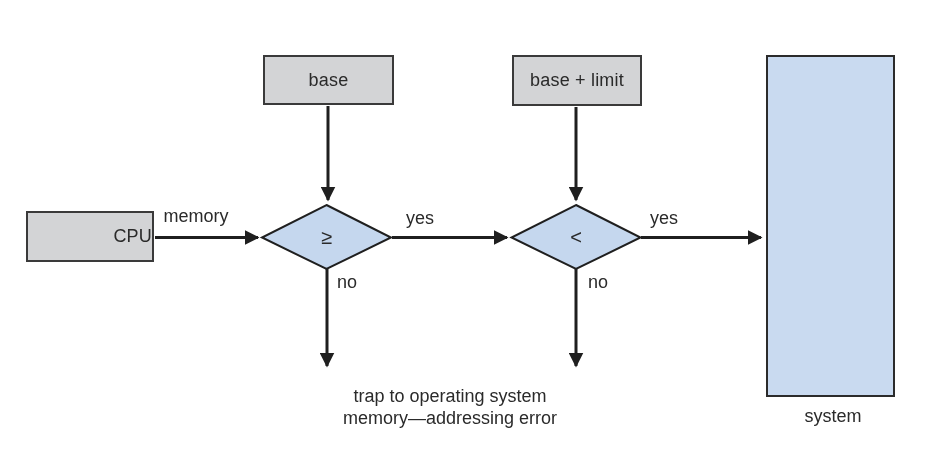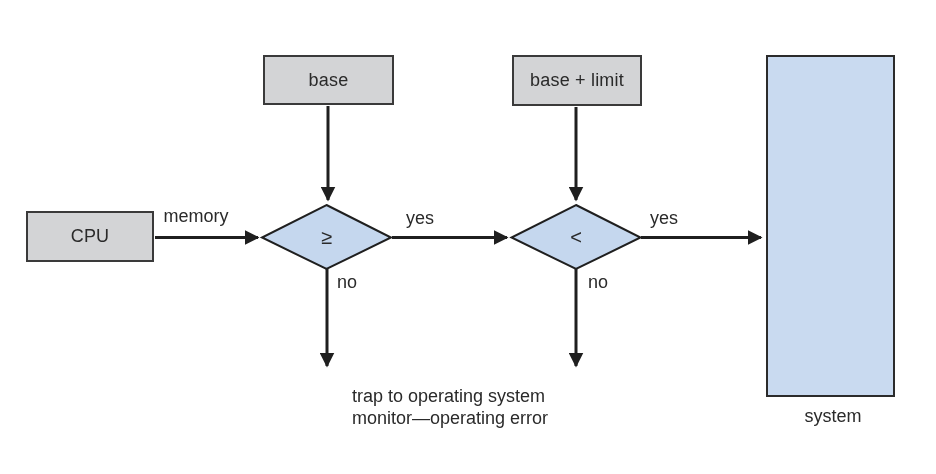--- a/index.html
+++ b/index.html
@@ -43,21 +43,21 @@
     white-space:nowrap;
   }
   .center{transform:translateX(-50%);}
   .diamond-symbol{
     position:absolute;
     display:flex;align-items:center;justify-content:center;
     font-size:20px;
   }
   .trap{
     position:absolute;
-    text-align:left;
+    text-align:center;
     font-size:18px;
     line-height:22px;
   }
 </style>
 </head>
 <body>
 
 <div class="canvas">
 
   <svg width="936" height="474" viewBox="0 0 936 474">
@@ -78,21 +78,21 @@
     <line x1="641" y1="237.5" x2="761" y2="237.5" style="stroke:var(--line);stroke-width:3" marker-end="url(#arrow)"></line>
 
     <line x1="327" y1="269" x2="327" y2="366" style="stroke:var(--line);stroke-width:3" marker-end="url(#arrow)"></line>
 
     <line x1="576" y1="269" x2="576" y2="366" style="stroke:var(--line);stroke-width:3" marker-end="url(#arrow)"></line>
 
     <polygon points="326.5,205 391,237.5 326.5,269 262,237.5" style="fill:var(--diamond-fill);stroke:var(--line);stroke-width:2"></polygon>
     <polygon points="576,205 640.5,237.5 576,269 511.5,237.5" style="fill:var(--diamond-fill);stroke:var(--line);stroke-width:2"></polygon>
   </svg>
 
-  <div class="box register" style="left:26px;top:211px;width:128px;height:51px;">
+  <div class="box register" style="left:26px;top:211px;width:128px;height:51px;justify-content:flex-end;">
     <span>CPU</span>
   </div>
 
   <div class="box register" style="left:263px;top:55px;width:131px;height:50px;">
     <span>base</span>
   </div>
 
   <div class="box register" style="left:512px;top:55px;width:130px;height:51px;">
     <span>base + limit</span>
   </div>
@@ -103,18 +103,18 @@
   <div class="diamond-symbol" style="left:512px;top:205px;width:128px;height:64px;">&lt;</div>
 
   <div class="lbl center" style="left:196px;top:206px;">memory</div>
   <div class="lbl center" style="left:420px;top:208px;">yes</div>
   <div class="lbl center" style="left:664px;top:208px;">yes</div>
   <div class="lbl" style="left:337px;top:272px;">no</div>
   <div class="lbl" style="left:588px;top:272px;">no</div>
 
   <div class="trap center" style="left:450px;top:385px;">
     <div>trap to operating system</div>
-    <div>monitor—operating error</div>
+    <div>memory—addressing error</div>
   </div>
 
   <div class="lbl center" style="left:833px;top:406px;">system</div>
 
 </div>
 
 </body></html>

